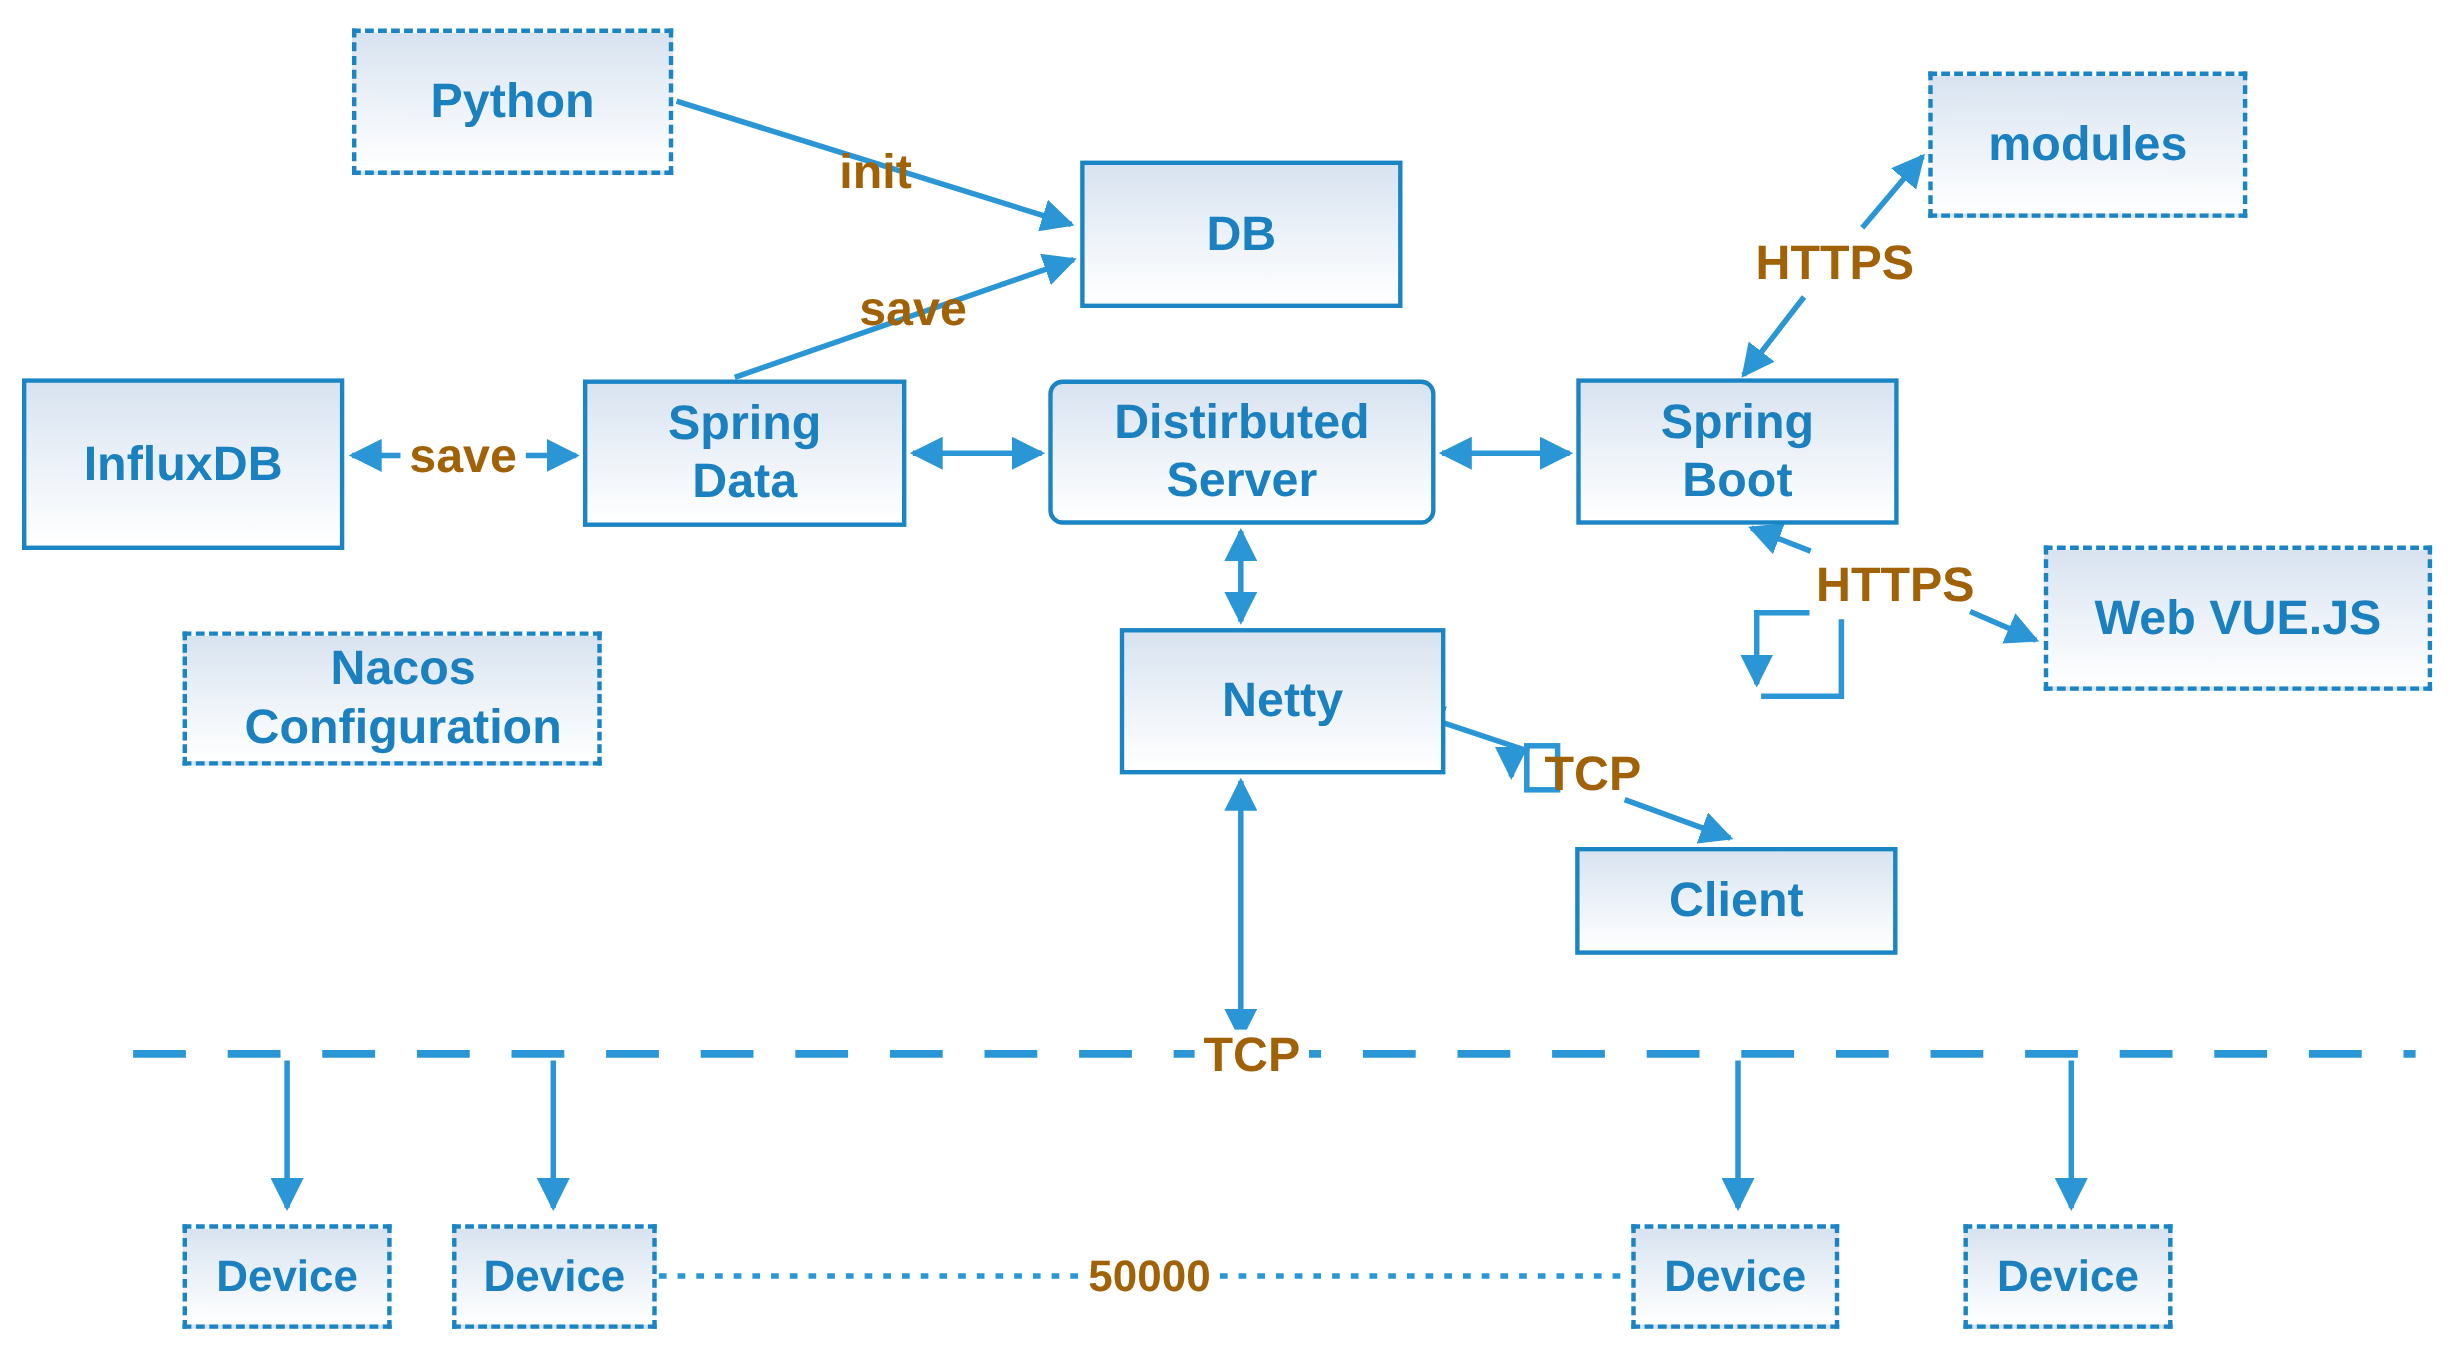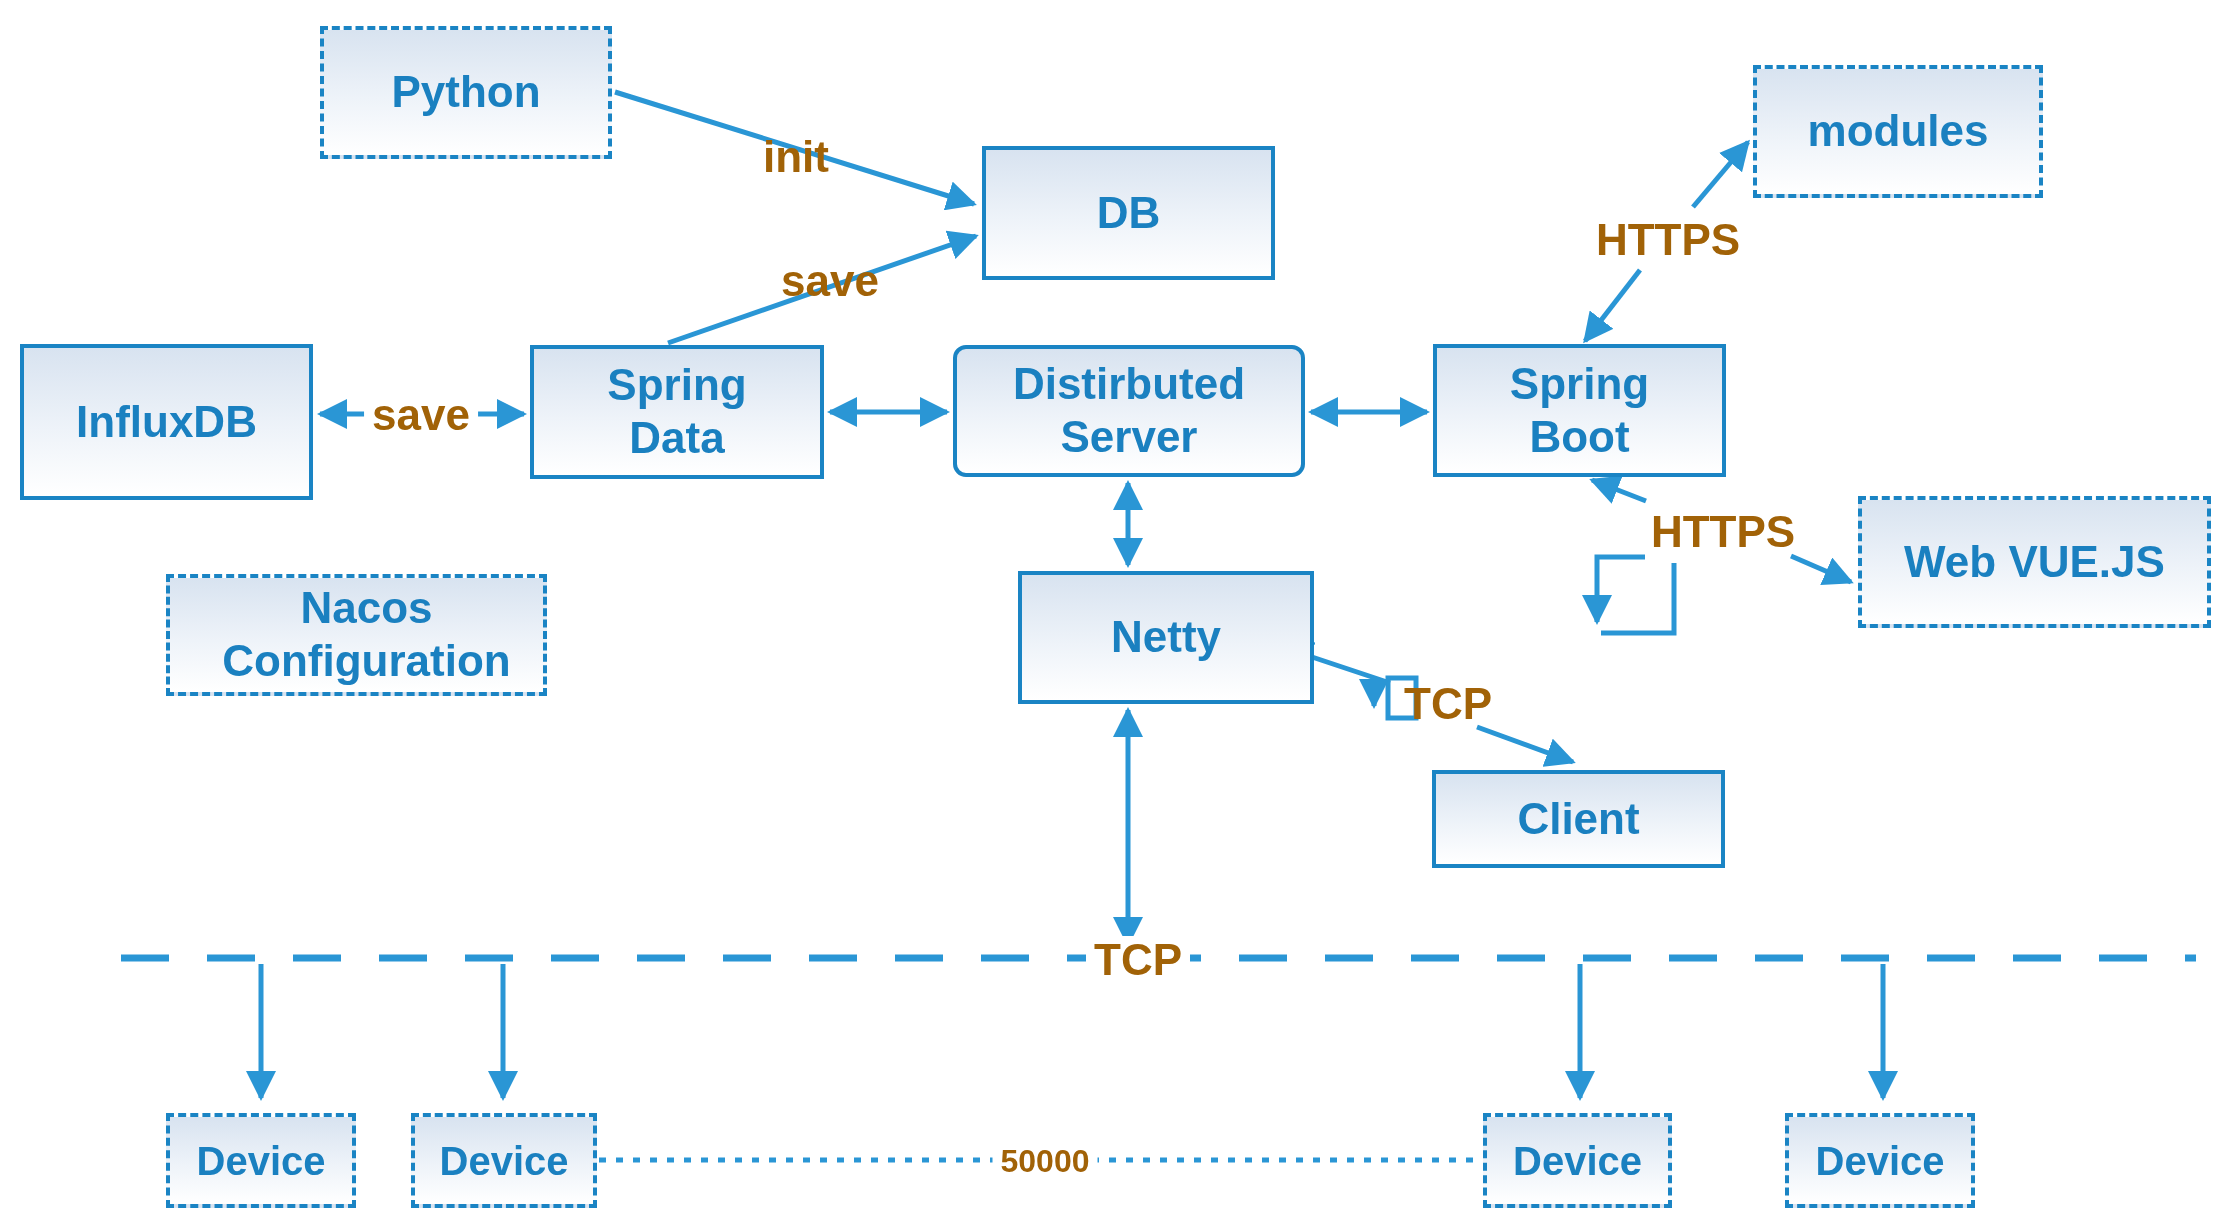--- a/index.html
+++ b/index.html
@@ -16,21 +16,21 @@
     text-align:center;white-space:pre-line;
   }
   .box.dashed{border-style:dashed;}
   .box.small{font-size:40px;}
   .elabel{
     position:absolute;transform:translate(-50%,-50%);
     color:#a16207;font-weight:bold;font-size:44px;line-height:1;
     background:#ffffff;padding:2px 8px;white-space:nowrap;
   }
   .elabel.nobg{background:transparent;padding:0;}
-  .elabel.port{font-size:32px;}
+  .elabel.port{font-size:40px;}
 </style>
 </head>
 <body>
 
 <div id="canvas">
 
   <svg width="2228" height="1232" viewBox="0 0 2228 1232">
     <defs>
       <marker id="ah" viewBox="0 0 10 10" refX="9" refY="5" markerWidth="6" markerHeight="6" orient="auto-start-reverse">
         <path d="M0,0 L10,5 L0,10 z" fill="#2a96d5"></path>

